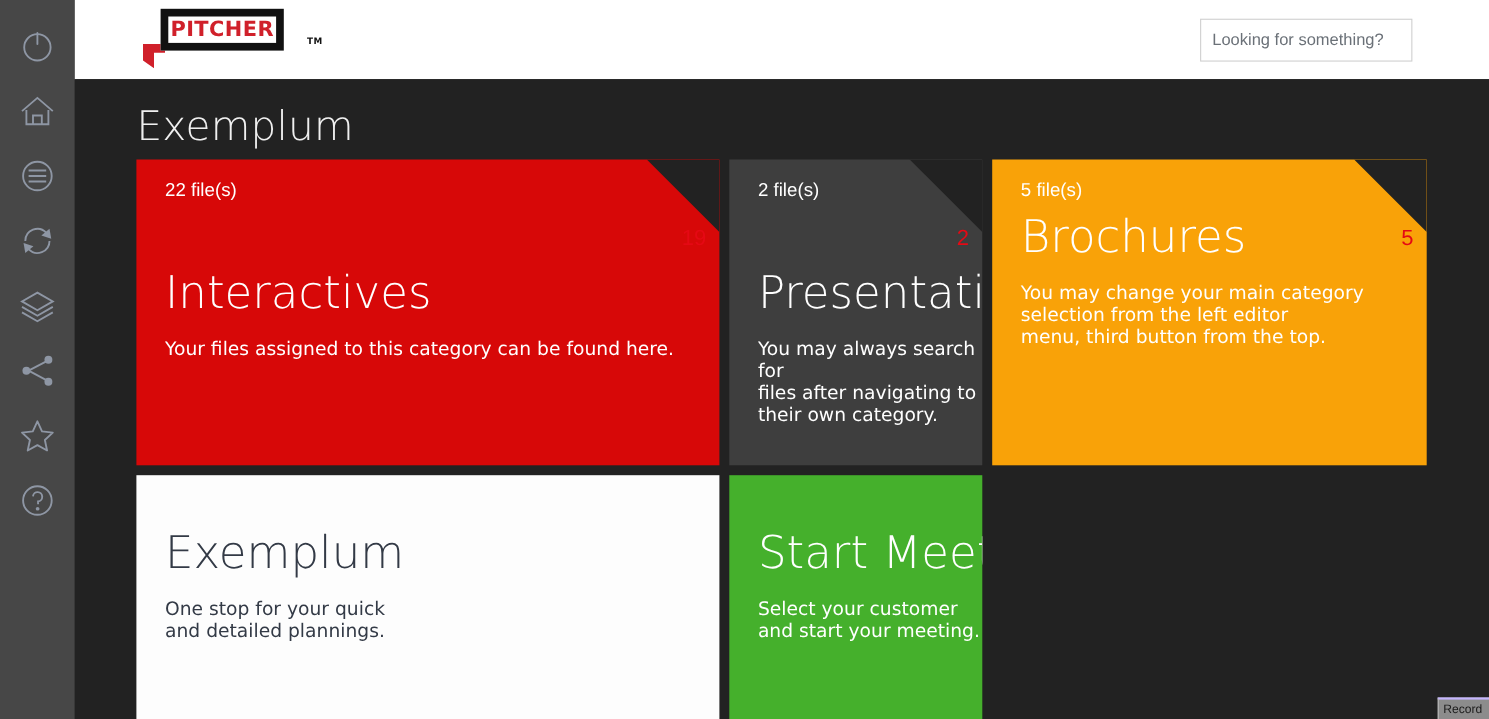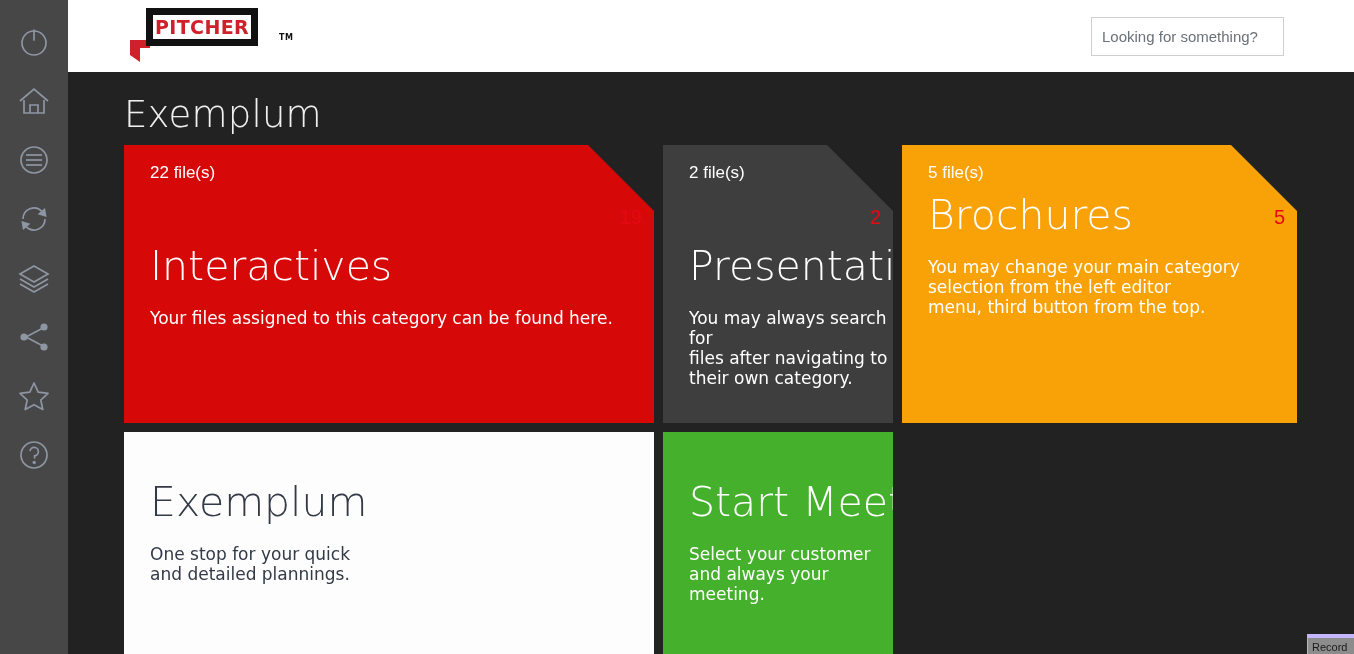--- a/index.html
+++ b/index.html
@@ -163,21 +163,21 @@
   .t-white  { background: #fdfdfd; }
   .t-green  { background: #45b02c; }
   .t-white .tile-title, .t-white .tile-desc { color: #333a46; }
 
   
   #record-overlay {
     position: absolute; left: 1307px; top: 634px;
     width: 47px; height: 20px;
     background: #8c8c8c;
     border-left: 1px solid #b9b9b9;
-    border-top: 4px solid #c4b5fd;
+    border-top: 2px solid #c4b5fd;
     color: #1b1b1b;
     font-family: "Liberation Sans", sans-serif;
     font-size: 11px;
     line-height: 19px;
     padding-left: 4px;
     overflow: hidden;
     white-space: nowrap;
   }
 </style>
 </head>
@@ -326,21 +326,21 @@
 
       <div class="tile t-white row2">
         <div class="tile-title">Exemplum</div>
         <div class="tile-desc">One stop for your quick
 and detailed plannings.</div>
       </div>
 
       <div class="tile t-green row2">
         <div class="tile-title">Start Meeting</div>
         <div class="tile-desc">Select your customer
-and always your meeting.</div>
+and start your meeting.</div>
       </div>
 
     </div>
   </div>
 
   <div id="record-overlay">Record</div>
 
 </div>
 
 </body></html>

